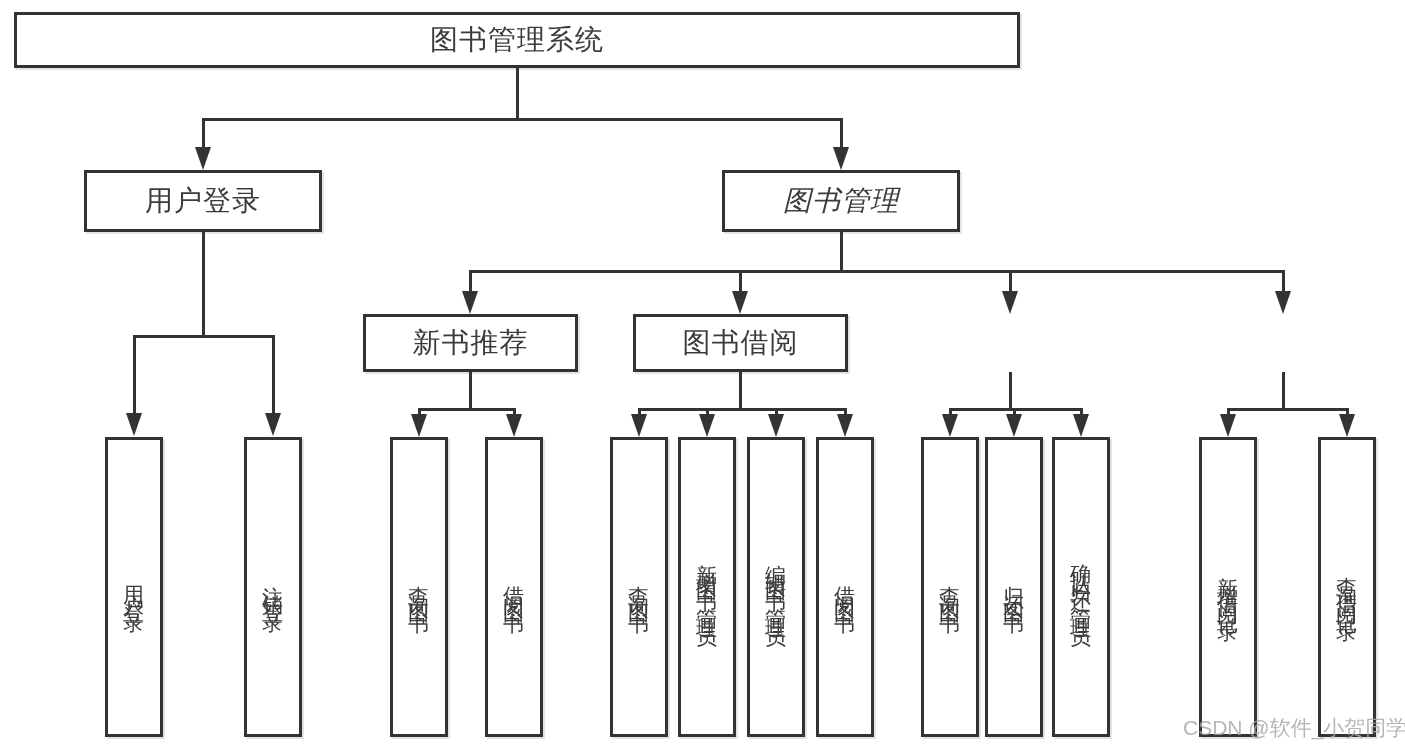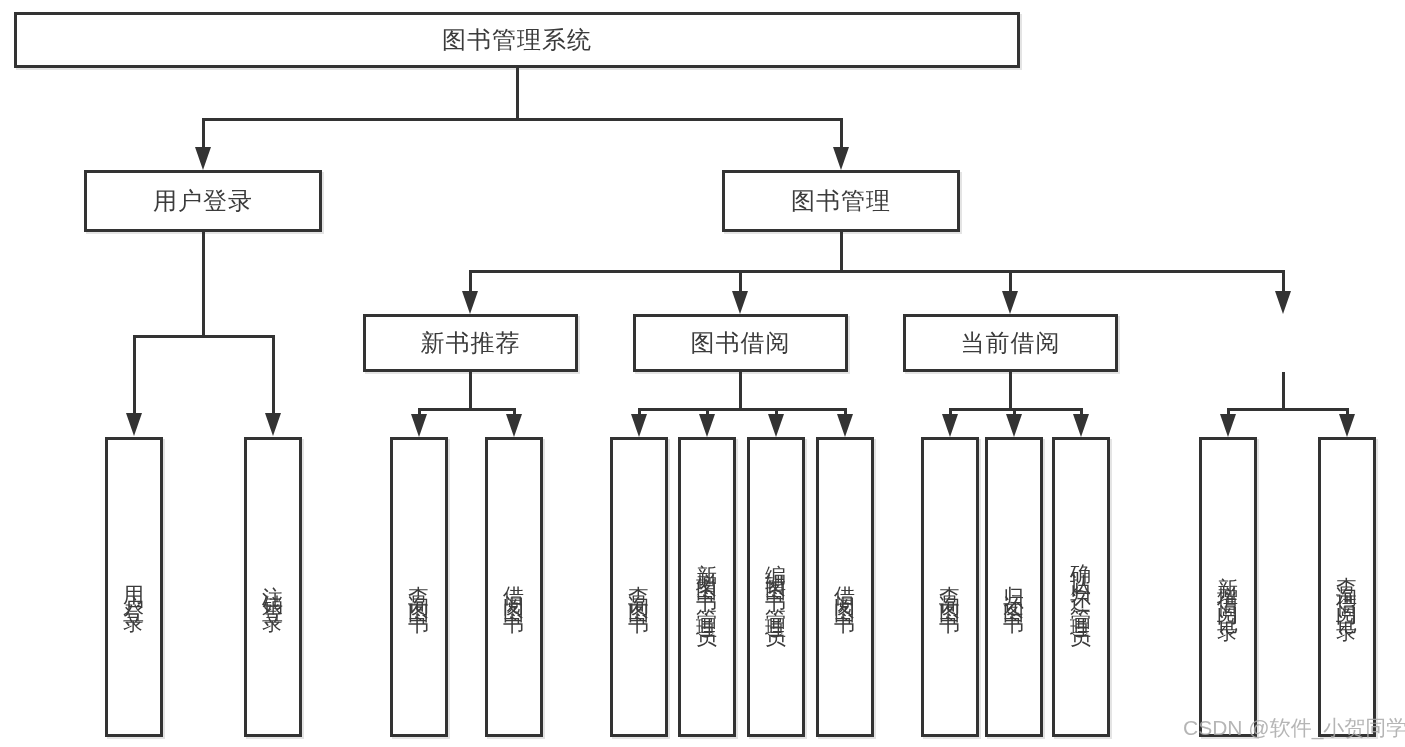--- a/index.html
+++ b/index.html
@@ -18,21 +18,21 @@
     overflow:hidden;
   }
   .box{
     position:absolute;
     box-sizing:border-box;
     border:3px solid var(--line);
     background:#fff;
     display:flex;align-items:center;justify-content:center;
     box-shadow:2px 2px 0 rgba(130,130,130,.22);
   }
-  .hbox{font-size:24px;letter-spacing:1px;}
+  .hbox{font-size:28px;letter-spacing:1px;}
   .vbox span{
     writing-mode:vertical-rl;
     text-orientation:mixed;
     font-size:21px;
     letter-spacing:9px;
     line-height:1;
   }
   .hl{position:absolute;height:3px;background:var(--line);}
   .vl{position:absolute;width:3px;background:var(--line);}
   .arr{
@@ -63,21 +63,21 @@
   <div class="vl" style="left:516px;top:68px;height:50px;"></div>
   <div class="hl" style="left:202px;top:118px;width:641px;"></div>
   <div class="vl" style="left:202px;top:121px;height:27px;"></div>
   <div class="arr" style="left:195px;top:147px;"></div>
   <div class="vl" style="left:840px;top:121px;height:27px;"></div>
   <div class="arr" style="left:833px;top:147px;"></div>
 
   <div class="box hbox" style="left:84px;top:170px;width:238px;height:62px;">
     <span>用户登录</span>
   </div>
-  <div class="box hbox" style="left:722px;top:170px;width:238px;height:62px;">
+  <div class="box hbox" style="left:722px;top:170px;width:238px;height:62px;font-style:italic;">
     <span>图书管理</span>
   </div>
 
   <div class="vl" style="left:202px;top:232px;height:103px;"></div>
   <div class="hl" style="left:133px;top:335px;width:142px;"></div>
   <div class="vl" style="left:133px;top:338px;height:75px;"></div>
   <div class="arr" style="left:126px;top:413px;"></div>
   <div class="vl" style="left:272px;top:338px;height:75px;"></div>
   <div class="arr" style="left:265px;top:413px;"></div>
 
@@ -90,23 +90,20 @@
   <div class="vl" style="left:1009px;top:273px;height:19px;"></div>
   <div class="arr" style="left:1002px;top:291px;"></div>
   <div class="vl" style="left:1282px;top:273px;height:19px;"></div>
   <div class="arr" style="left:1275px;top:291px;"></div>
 
   <div class="box hbox" style="left:363px;top:314px;width:215px;height:58px;">
     <span>新书推荐</span>
   </div>
   <div class="box hbox" style="left:633px;top:314px;width:215px;height:58px;">
     <span>图书借阅</span>
-  </div>
-  <div class="box hbox" style="left:903px;top:314px;width:215px;height:58px;">
-    <span>当前借阅</span>
   </div>
 
   <div class="vl" style="left:469px;top:372px;height:36px;"></div>
   <div class="hl" style="left:418px;top:408px;width:98px;"></div>
   <div class="vl" style="left:418px;top:411px;height:5px;"></div>
   <div class="arr" style="left:411px;top:414px;"></div>
   <div class="vl" style="left:513px;top:411px;height:5px;"></div>
   <div class="arr" style="left:506px;top:414px;"></div>
 
   <div class="vl" style="left:739px;top:372px;height:36px;"></div>

